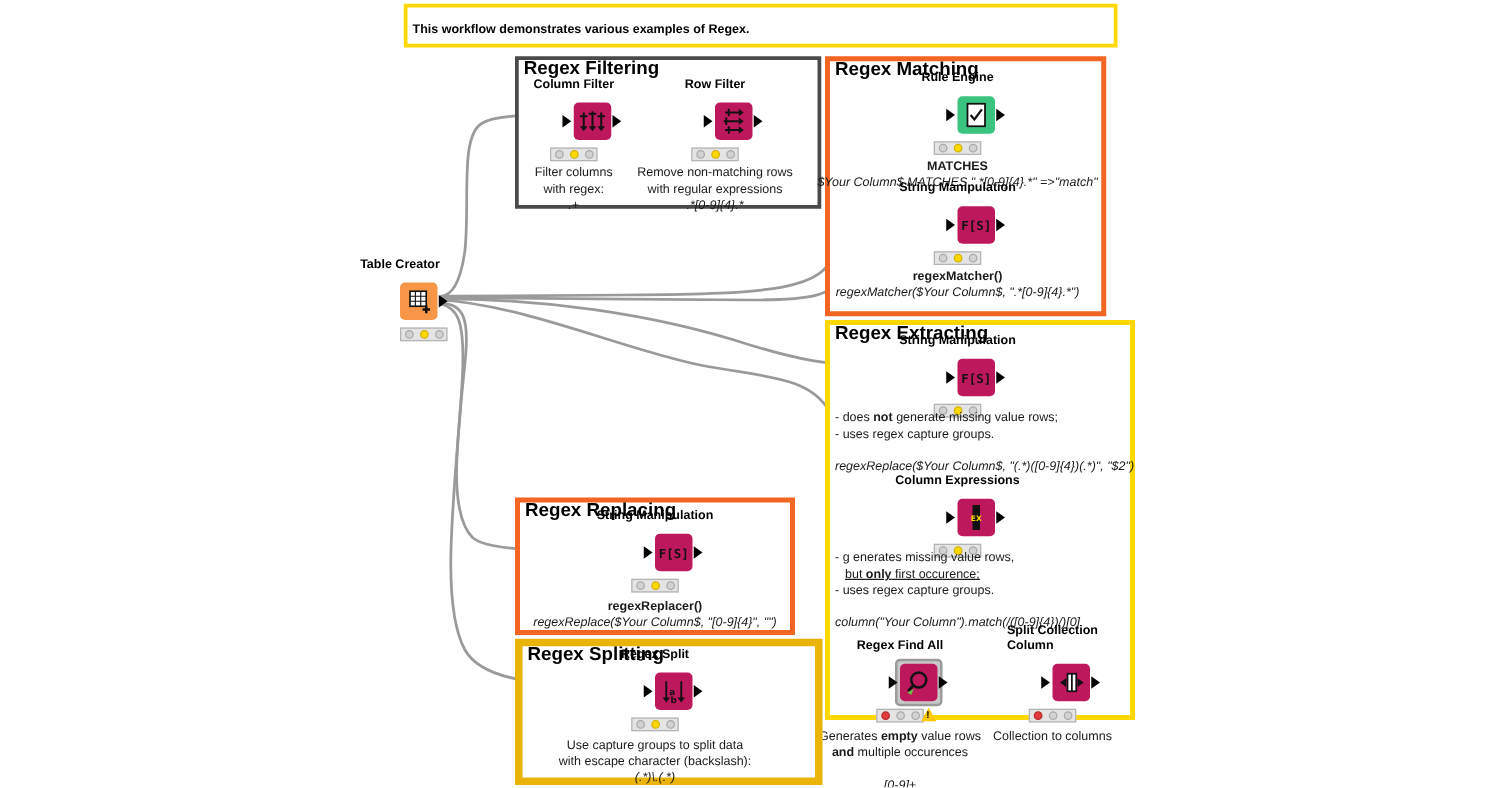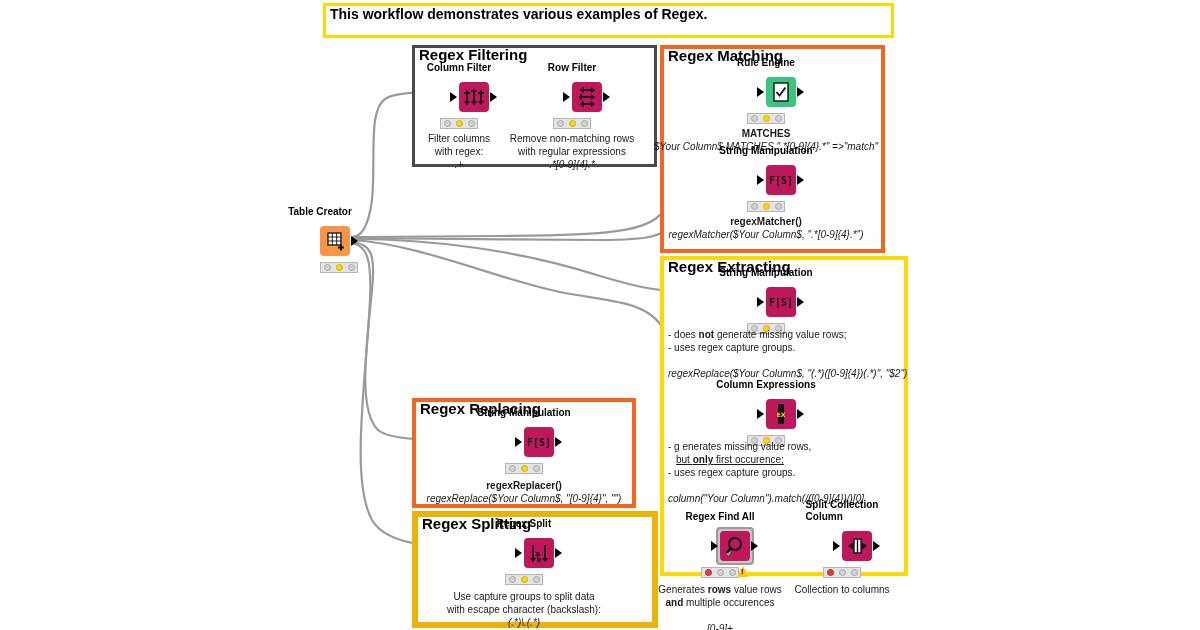--- a/index.html
+++ b/index.html
@@ -27,22 +27,22 @@
 
   
   .anno {
     position: absolute;
     background: #ffffff;
     box-sizing: border-box;
   }
   .anno-title {
     position: absolute;
     left: 4px;
-    top: 0;
-    font-size: 14px;
+    top: 12px;
+    font-size: 10px;
     font-weight: bold;
     color: #000;
     white-space: nowrap;
   }
   .group {
     position: absolute;
     background: #ffffff;
     box-sizing: border-box;
   }
   .group-title {
@@ -372,21 +372,21 @@
     <div class="port in"></div>
     <div class="port out"></div>
     <div class="status">
       <span class="led red"></span>
       <span class="led"></span>
       <span class="led"></span>
     </div>
     <div class="warn-tri"></div>
     <div class="node-desc" style="top:52px;">
       <div>
-        <span>Generates </span><b>rows</b><span> value rows</span>
+        <span>Generates </span><b>empty</b><span> value rows</span>
       </div>
       <div>
         <b>and</b><span> multiple occurences</span>
       </div>
       <div class="ital" style="margin-top:13px;">[0-9]+</div>
     </div>
   </div>
 
   <div class="node" style="left:842px; top:531px;">
     <div class="node-title two-line">

